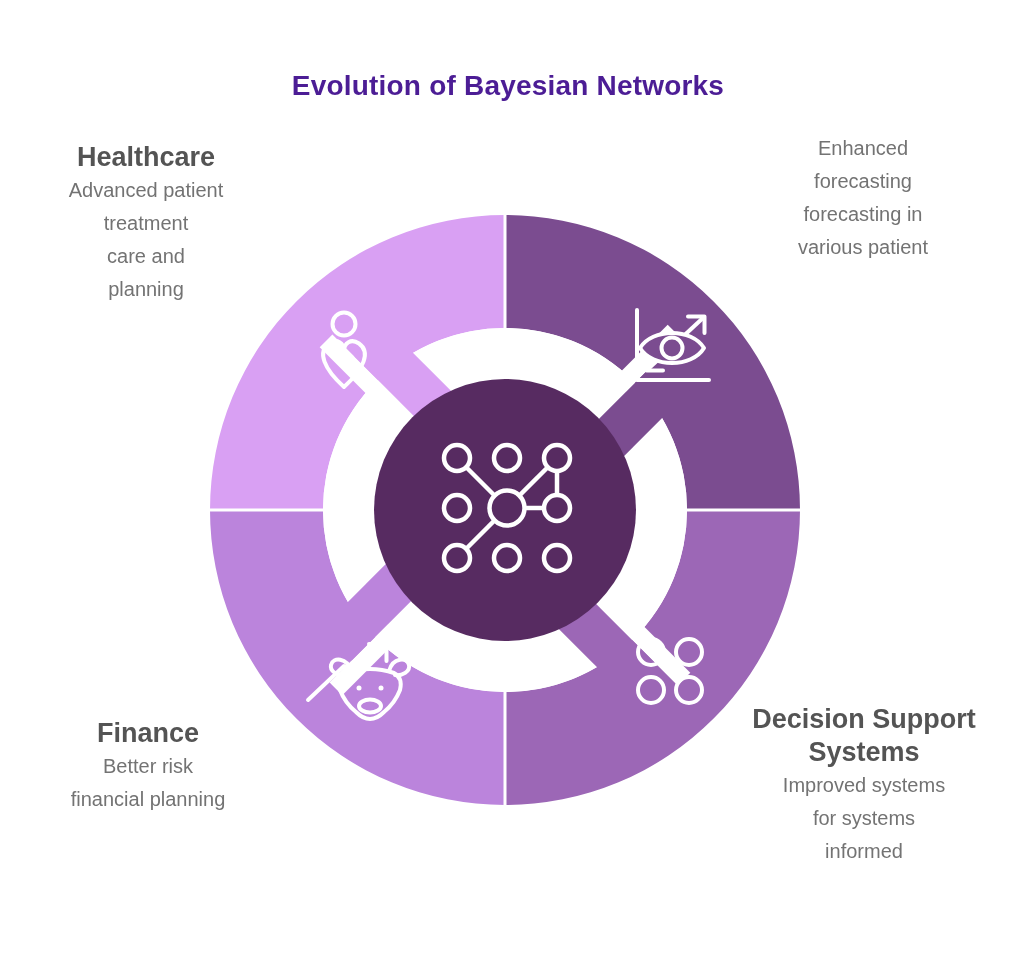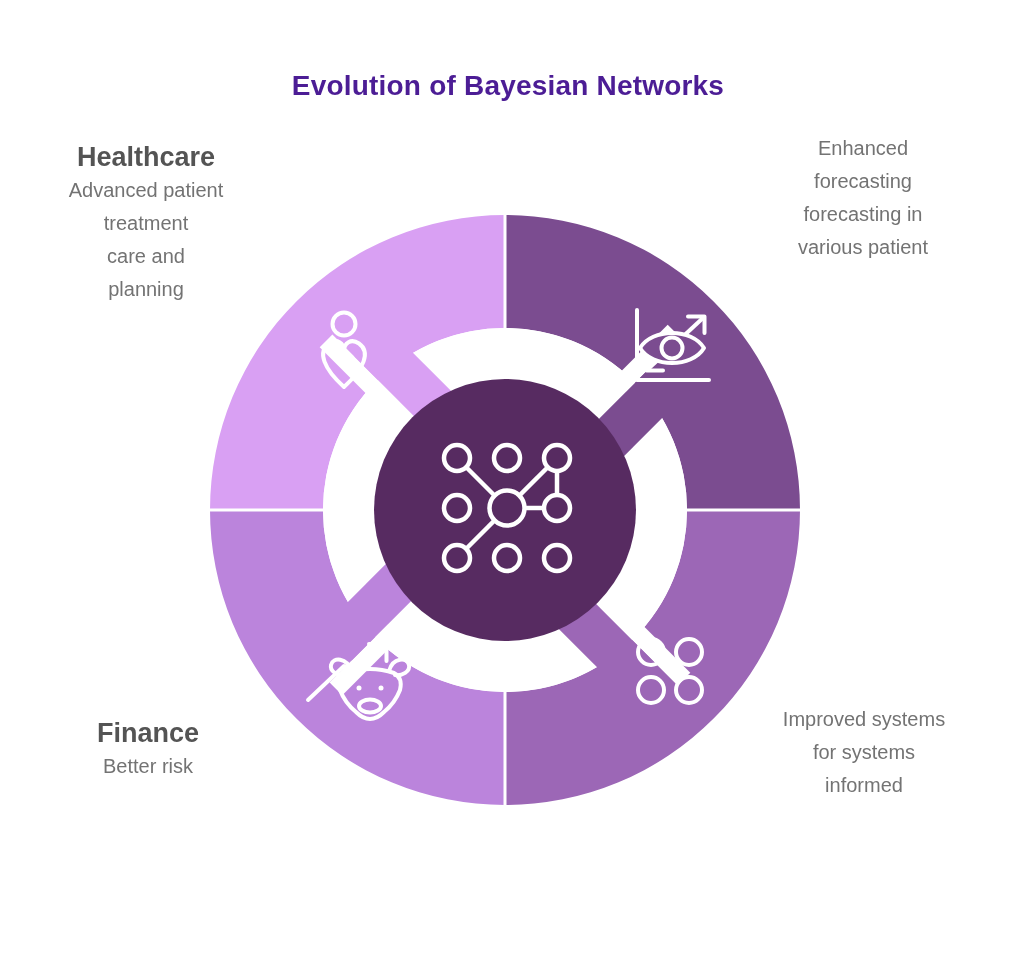--- a/index.html
+++ b/index.html
@@ -125,24 +125,29 @@
       <div>various patient</div>
     </div>
   </div>
 
   <div class="tblock blk-finance">
     <div class="hd">
       <div>Finance</div>
     </div>
     <div class="bd">
       <div>Better risk</div>
+      <div>financial planning</div>
     </div>
   </div>
 
   <div class="tblock blk-decision">
+    <div class="hd">
+      <div>Decision Support</div>
+      <div>Systems</div>
+    </div>
     <div class="bd">
       <div>Improved systems</div>
       <div>for systems</div>
       <div>informed</div>
     </div>
   </div>
 
 </div>
 
 </body></html>

